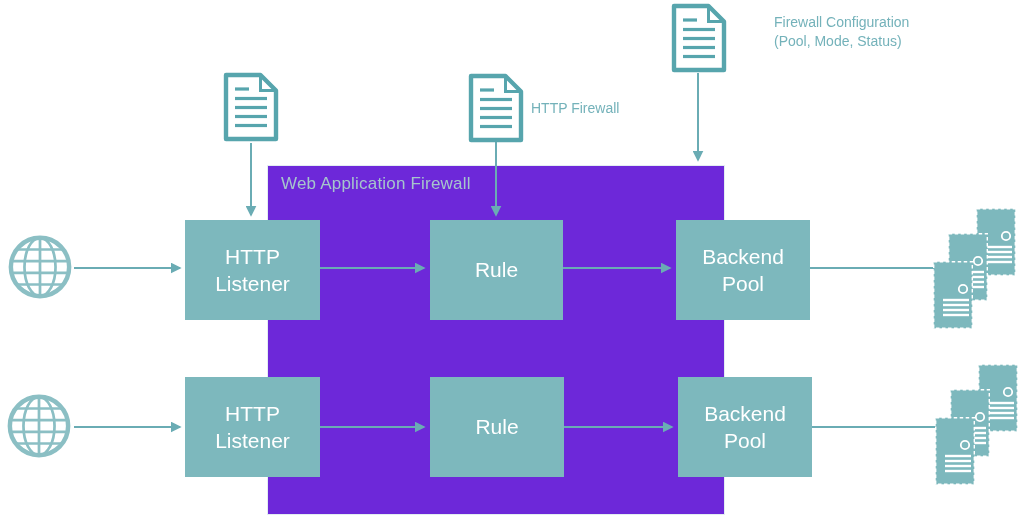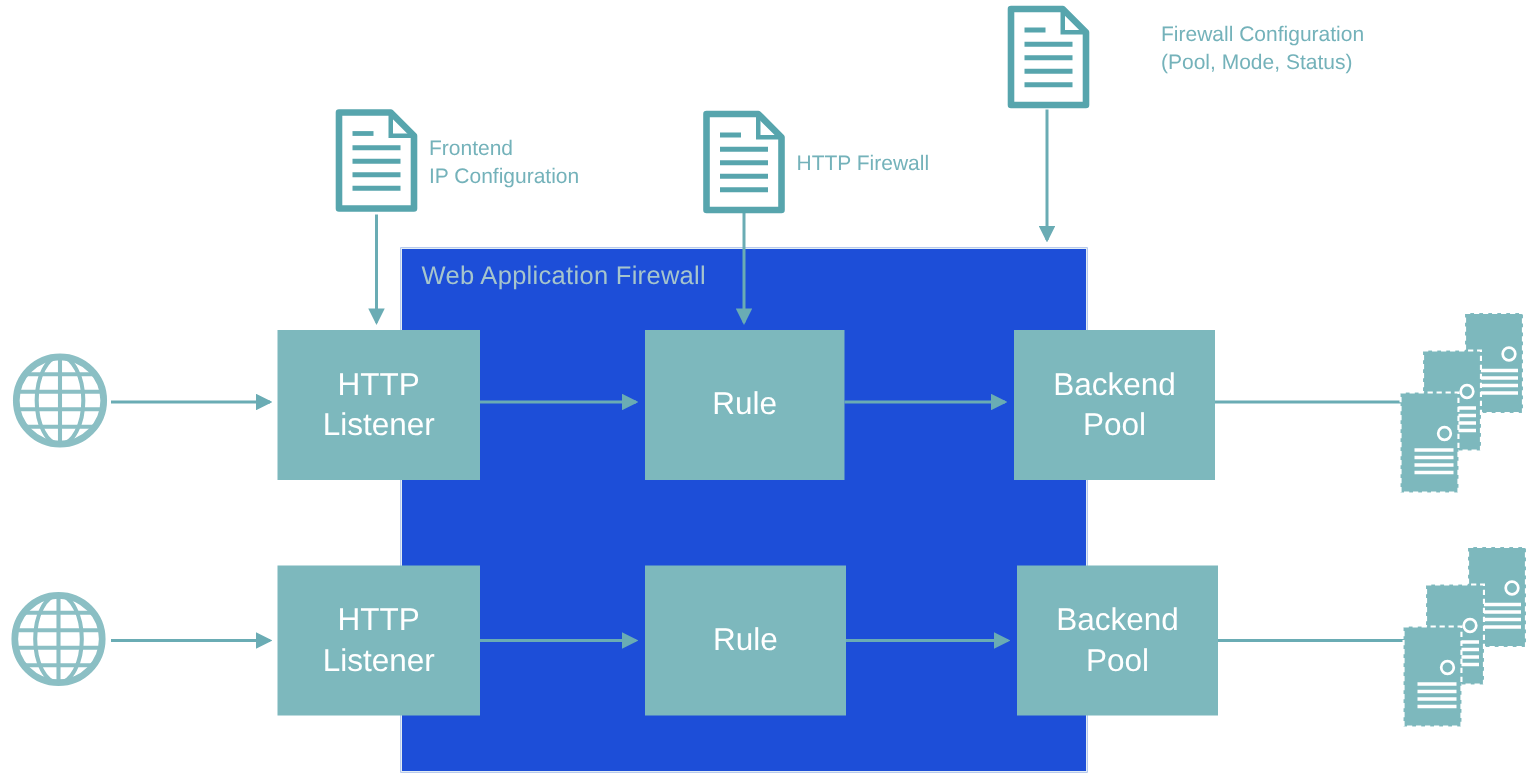--- a/index.html
+++ b/index.html
@@ -2,21 +2,21 @@
 <html><head>
 <meta charset="utf-8">
 <style>
   html,body{margin:0;padding:0;background:#ffffff;}
   .canvas{
     position:relative;width:1024px;height:520px;background:#ffffff;overflow:hidden;
     font-family:"Liberation Sans",sans-serif;
   }
   .waf-panel{
     position:absolute;left:267px;top:165px;width:458px;height:350px;
-    background:#1d4ed8;border:1px solid #e3edf2;box-sizing:border-box;z-index:0;
+    background:#6d28d9;border:1px solid #e3edf2;box-sizing:border-box;z-index:0;
   }
   .waf-title{
     position:absolute;left:13px;top:8px;font-size:17px;color:#a6c5cc;letter-spacing:.2px;
   }
   .connector-layer{position:absolute;left:0;top:0;z-index:1;pointer-events:none;}
   .node{
     position:absolute;width:135px;height:100px;background:#7db8bd;color:#ffffff;
     display:flex;flex-direction:column;align-items:center;justify-content:center;
     font-size:21px;line-height:1.3;text-align:center;z-index:2;
   }
@@ -100,24 +100,20 @@
 
       <line x1="251" y1="143" x2="251" y2="215" marker-end="url(#arrow)"></line>
       <line x1="496" y1="141" x2="496" y2="215" marker-end="url(#arrow)"></line>
       <line x1="698" y1="73" x2="698" y2="160" marker-end="url(#arrow)"></line>
     </g>
   </svg>
 
   <svg class="icon-abs" style="left:222px;top:72px" width="58" height="70">
       <use href="#sym-doc"></use>
     </svg>
-  <div class="doc-label" style="left:286px;top:89px">
-    <div>Frontend</div>
-    <div>IP Configuration</div>
-  </div>
 
   <svg class="icon-abs" style="left:467px;top:73px" width="58" height="70">
       <use href="#sym-doc"></use>
     </svg>
   <div class="doc-label" style="left:531px;top:99px">
     <div>HTTP Firewall</div>
     <div></div>
   </div>
 
   <svg class="icon-abs" style="left:670px;top:3px" width="58" height="70">

